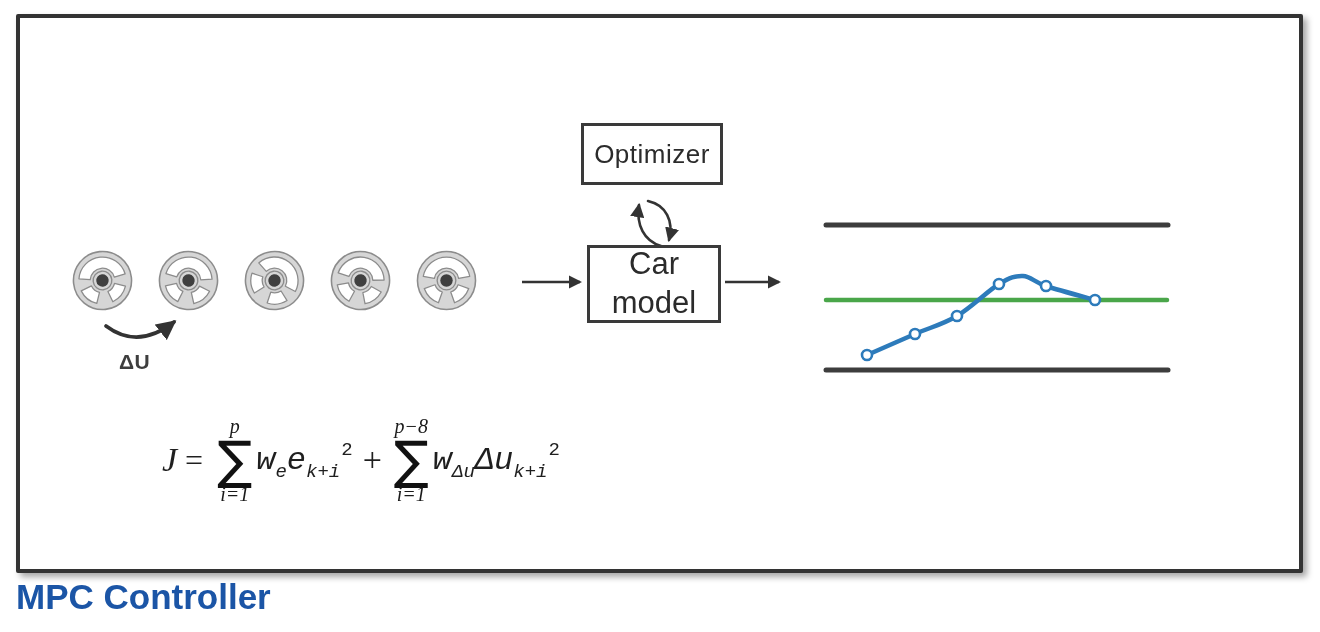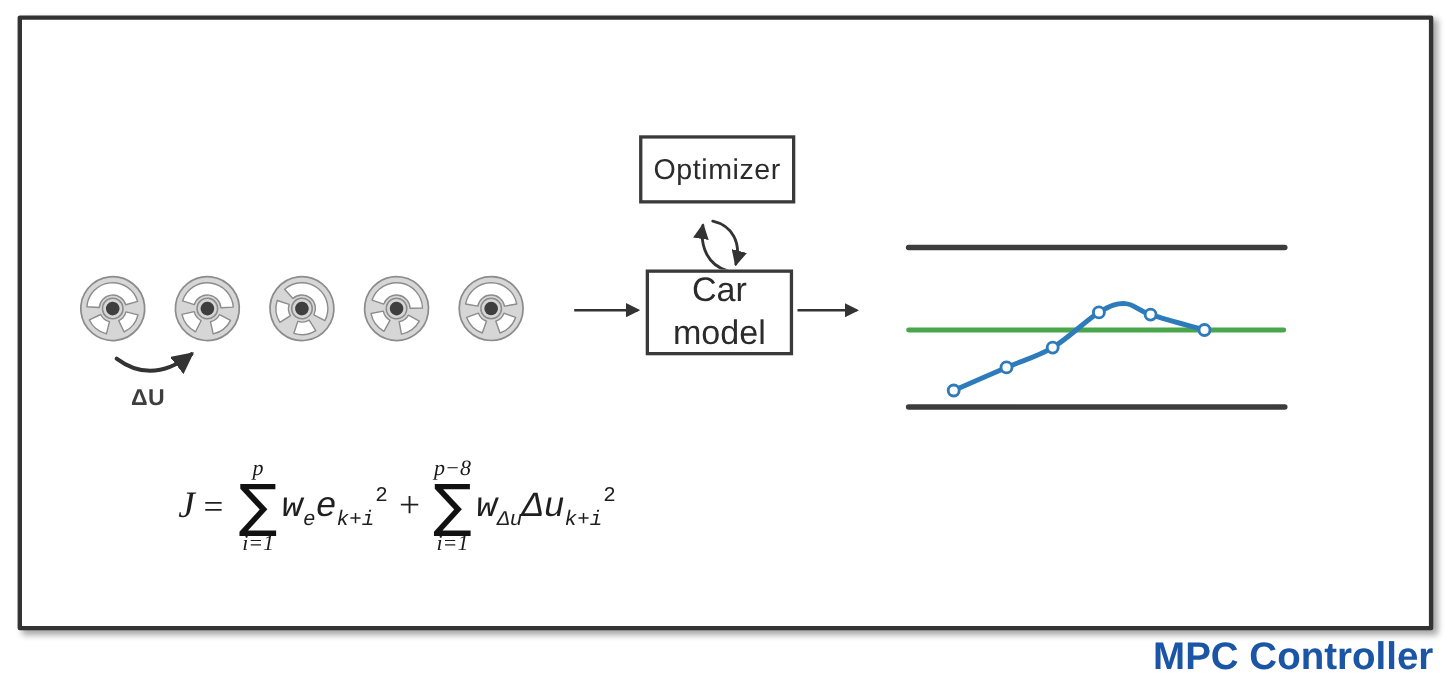--- a/index.html
+++ b/index.html
@@ -32,21 +32,21 @@
   .f-eq{font-family:"Liberation Serif",serif;font-size:32px;margin:0 12px 0 8px;}
   .f-plus{font-family:"Liberation Serif",serif;font-size:34px;margin:0 10px;}
   .sum{display:inline-flex;flex-direction:column;align-items:center;line-height:1;margin:0 4px 0 2px;}
   .sum .lim{font-family:"Liberation Serif",serif;font-style:italic;font-size:20px;line-height:1.1;color:#1a1a1a;}
   .sum .sig{font-family:"DejaVu Sans",sans-serif;font-size:52px;line-height:0.9;color:#111;}
   .f-term{display:inline-block;font-family:Liberation Mono, monospace;}
   .m{font-style:italic;font-size:32px;}
   .sb{font-style:italic;font-size:19px;position:relative;top:8px;}
   .sp{font-style:normal;font-size:19px;position:relative;top:-14px;margin-left:1px;}
 
-  .diagram-title{position:absolute;left:16px;top:577px;width:1287px;text-align:right;
+  .diagram-title{position:absolute;left:16px;top:577px;width:1287px;text-align:left;
                  font-size:35px;font-weight:bold;font-family:"Liberation Sans",sans-serif;}
 </style>
 </head>
 <body>
 
 <div class="stage">
 
   <div class="frame"></div>
 
   <svg width="0" height="0" style="position:absolute" aria-hidden="true">

